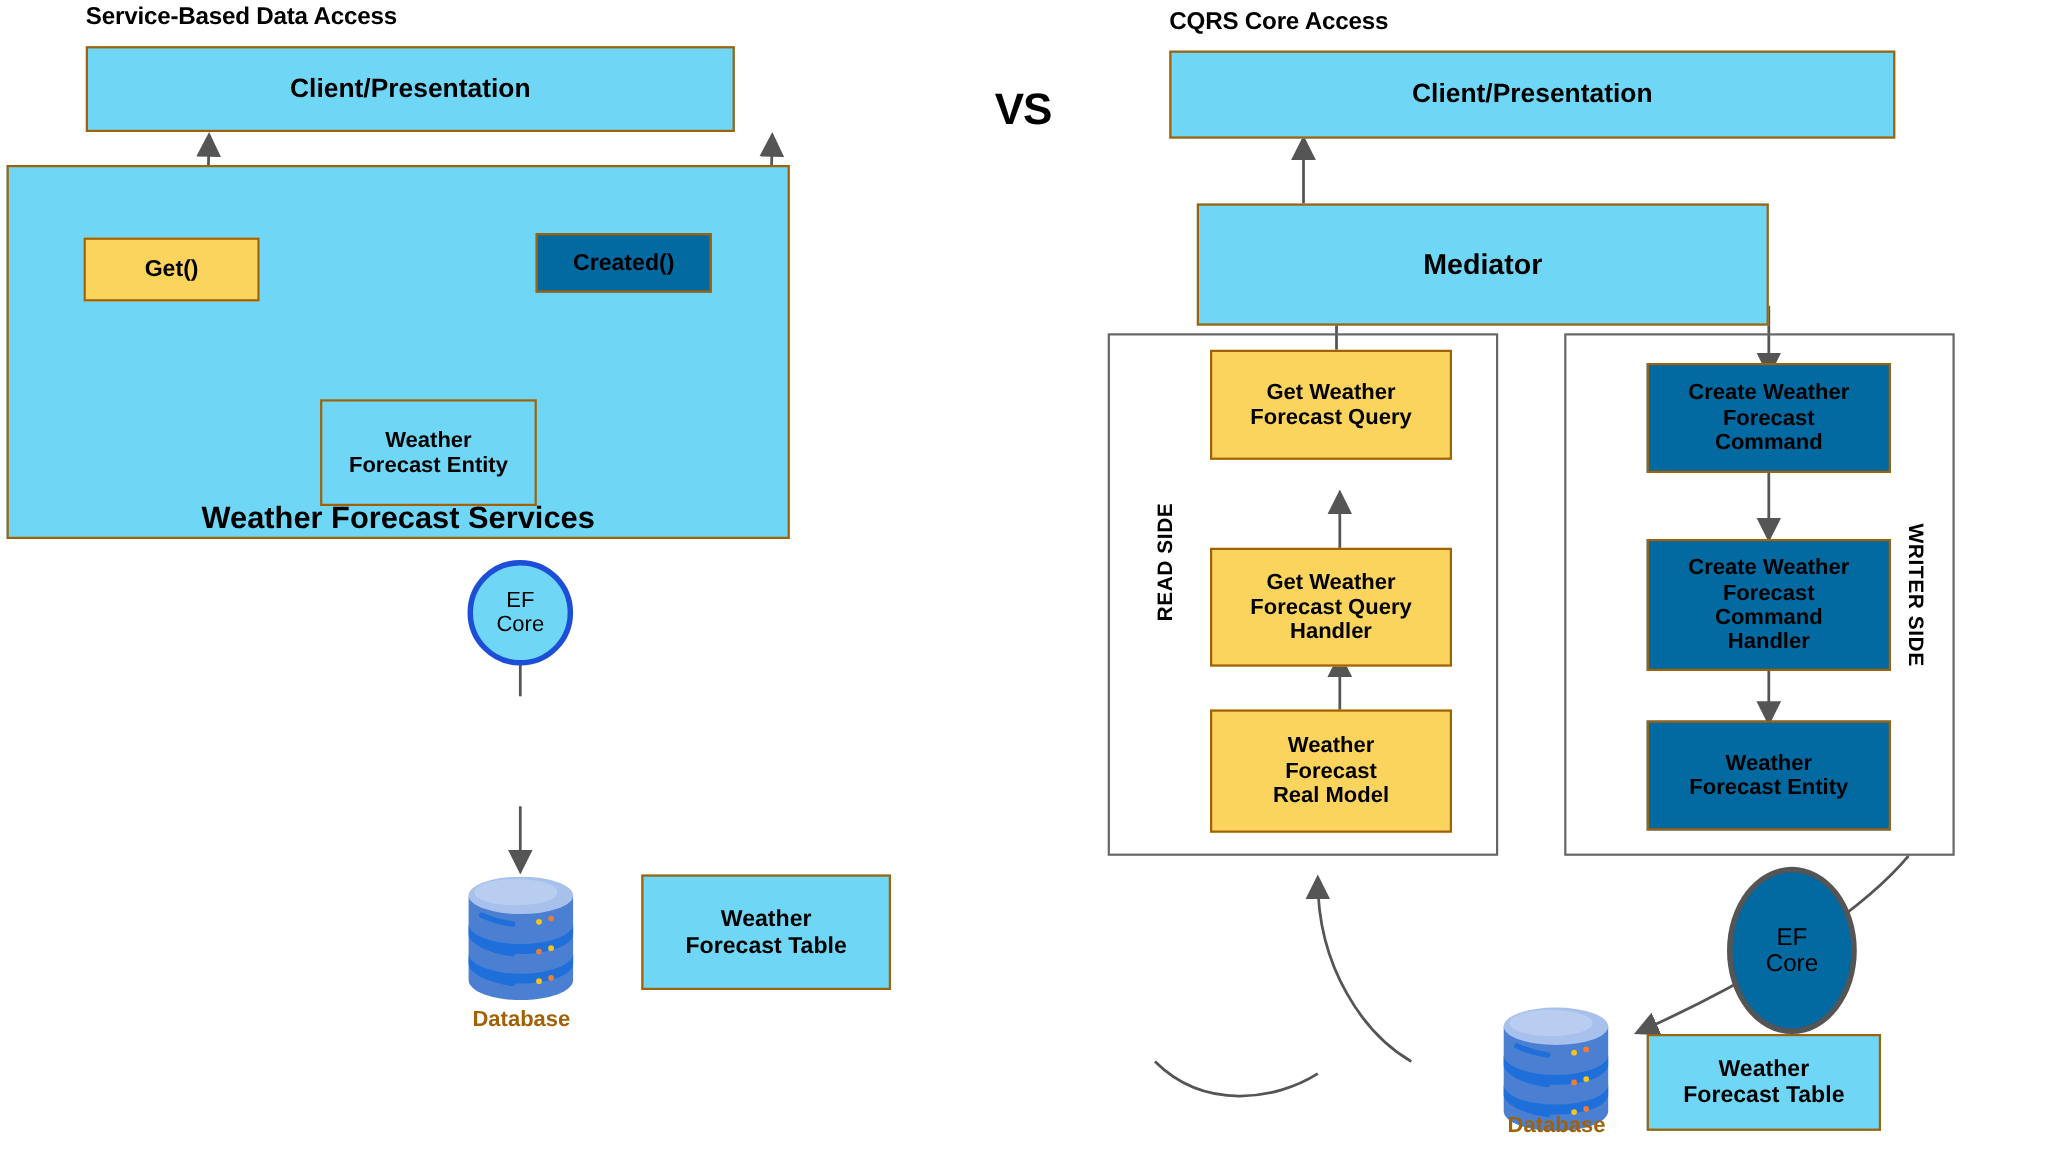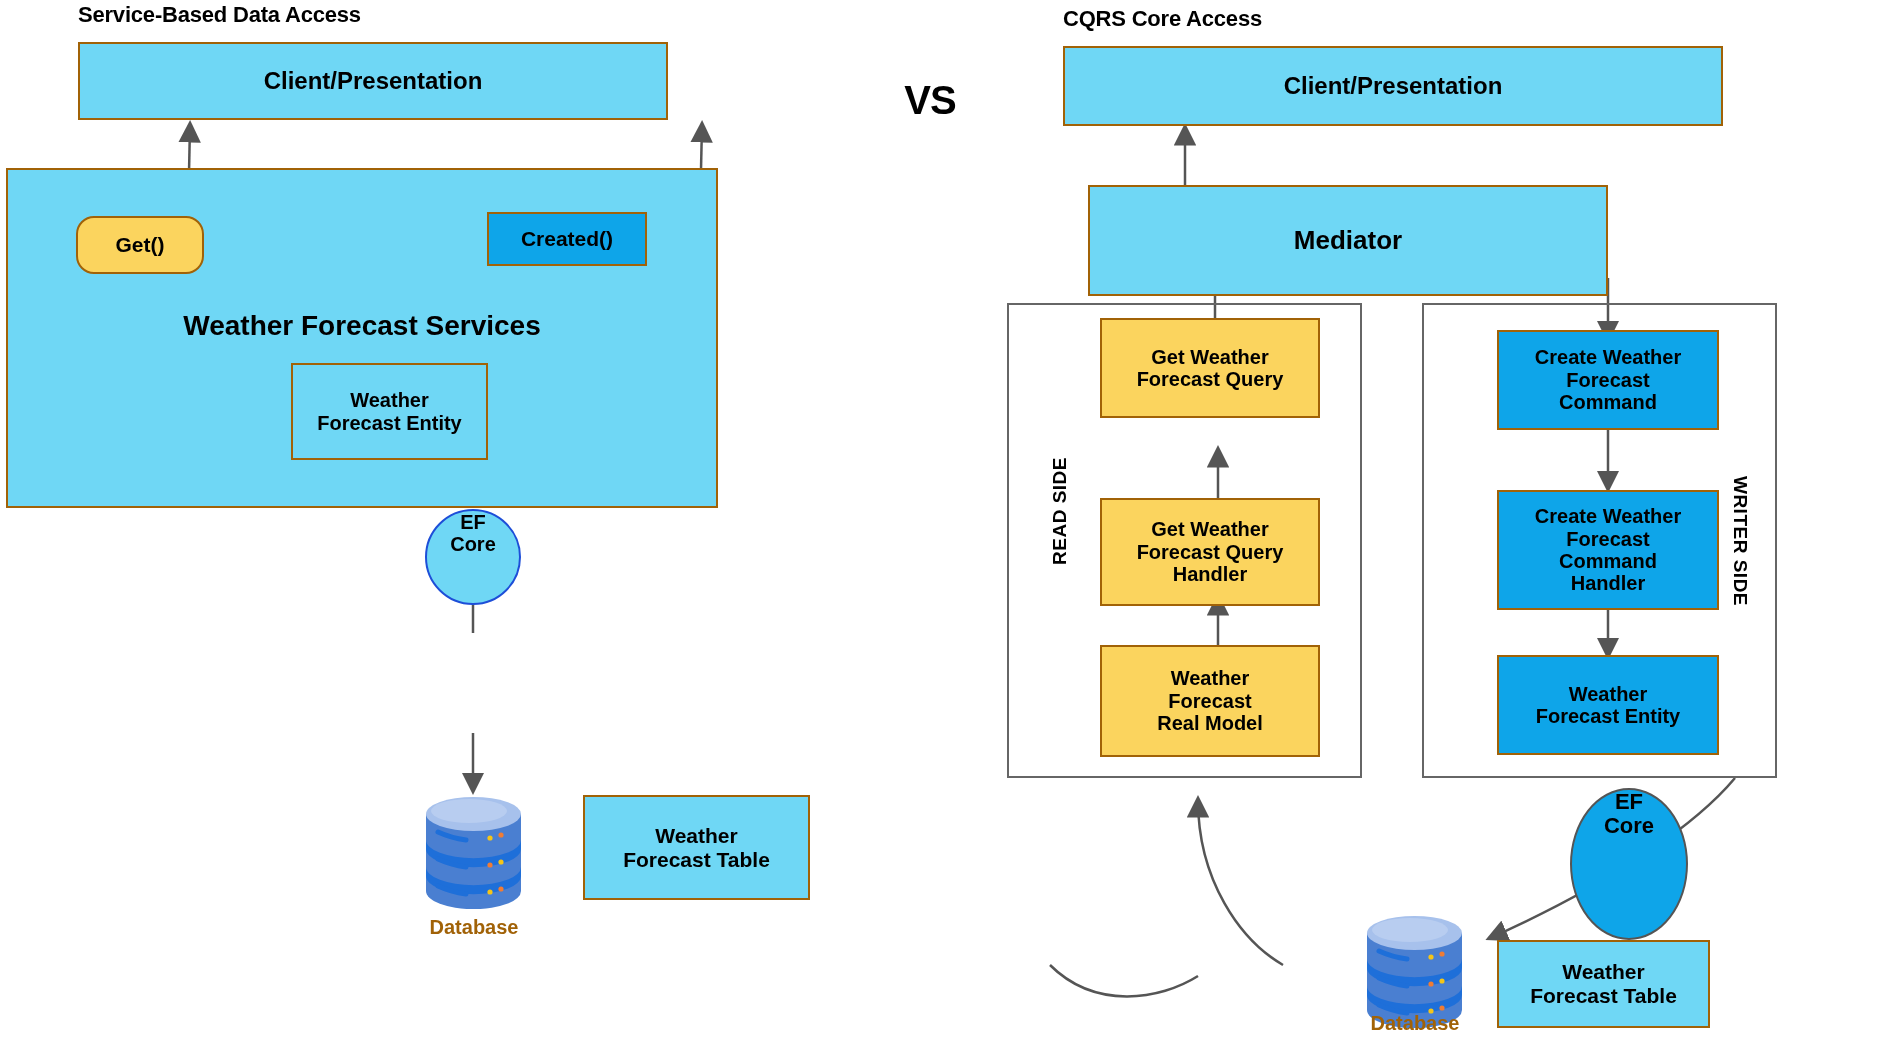--- a/index.html
+++ b/index.html
@@ -44,21 +44,21 @@
     align-items: center;
     justify-content: center;
     text-align: center;
     color: #000000;
     font-weight: bold;
     line-height: 1.12;
     padding: 2px 4px;
   }
   .blue   { background: #6FD7F5; }
   .yellow { background: #FBD45E; }
-  .pink   { background: #0ea5e9; }
+  .pink   { background: #0369a1; }
 
   .node-text { white-space: pre-line; }
 
   
   .panel {
     border: 2px solid #666666;
     background: transparent;
   }
   .side-label {
     font-weight: bold;
@@ -66,26 +66,27 @@
     color: #000000;
     letter-spacing: 0.5px;
     white-space: nowrap;
     transform-origin: center center;
   }
   .side-label.read  { transform: rotate(-90deg); }
   .side-label.write { transform: rotate(90deg); }
 
   
   .ellipse {
-    border: 2px solid #1d4ed8;
+    border: 5px solid #1d4ed8;
     border-radius: 50%;
     display: flex;
+    align-items: center;
     justify-content: center;
     text-align: center;
-    font-weight: bold;
+    font-weight: normal;
     color: #000000;
     line-height: 1.1;
   }
 
   
   .caption {
     font-weight: bold;
     font-size: 20px;
     color: #a16207;
     text-align: center;
@@ -141,25 +142,25 @@
 
     <path d="M1735,778 C1700,820 1620,880 1490,938" stroke="#555555" stroke-width="2.5" fill="none" marker-end="url(#arrowEnd)"></path>
   </svg>
 
   <div class="abs diagram-title" style="left:78px; top:2px; width:590px;">Service-Based Data Access</div>
 
   <div class="abs node blue" style="left:78px; top:42px; width:590px; height:78px; font-size:24px;">
     <span class="node-text">Client/Presentation</span>
   </div>
 
-  <div class="abs node blue" style="left:6px; top:168px; width:712px; height:340px; font-size:28px; align-items:flex-start; justify-content:center; padding-top:140px;">
+  <div class="abs node blue" style="left:6px; top:150px; width:712px; height:340px; font-size:28px; align-items:flex-end; justify-content:center; padding-top:140px;">
     <span class="node-text">Weather Forecast Services</span>
   </div>
 
-  <div class="abs node yellow" style="left:76px; top:216px; width:128px; height:58px; font-size:21px;border-radius:18px;">
+  <div class="abs node yellow" style="left:76px; top:216px; width:160px; height:58px; font-size:21px;">
     <span class="node-text">Get()</span>
   </div>
 
   <div class="abs node pink" style="left:487px; top:212px; width:160px; height:54px; font-size:21px;">
     <span class="node-text">Created()</span>
   </div>
 
   <div class="abs node blue" style="left:291px; top:363px; width:197px; height:97px; font-size:20px;">
     <span class="node-text">Weather
 Forecast Entity</span>

